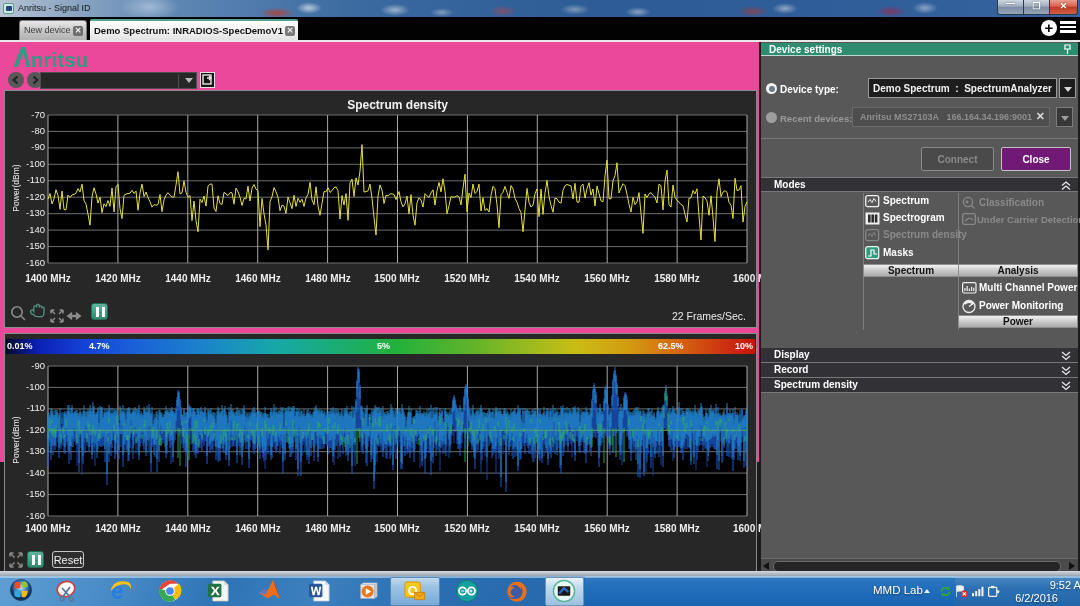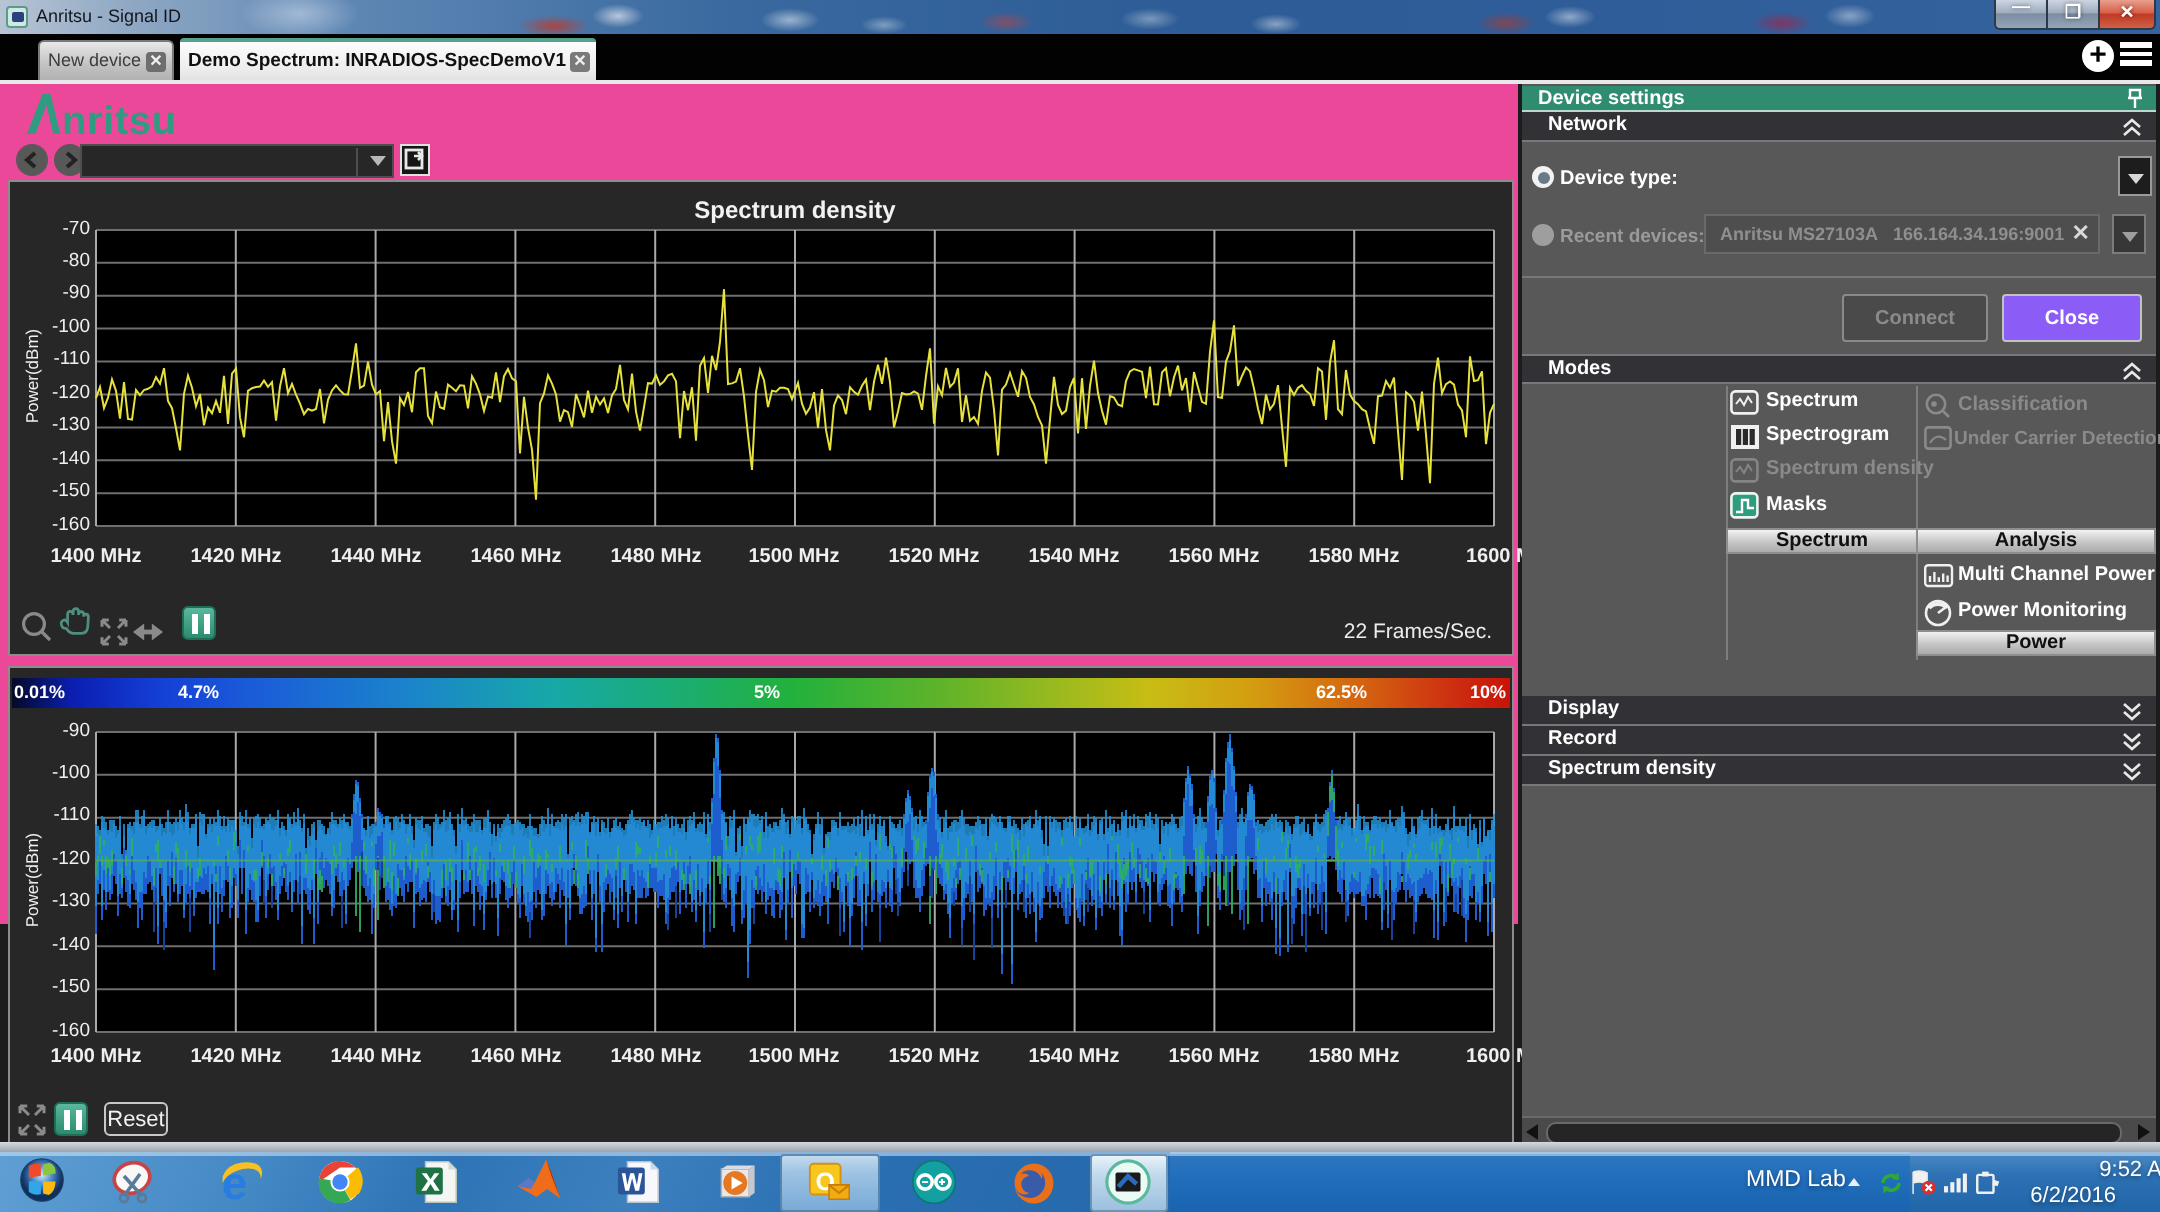--- a/index.html
+++ b/index.html
@@ -287,42 +287,37 @@
         </div>
       </div>
 
 <div id="rightpanel">
  <div id="devset">
           <span>Device settings</span>
   <svg width="9" height="11" style="position:absolute;right:6px;top:1px;">
             <path d="M2 1 h5 v4 h-5 z M1 5 h7 M4.5 5 v5" stroke="#fff" stroke-width="1.2" fill="none"></path>
           </svg>
  </div>
- <div class="sechdr" style="top:14px;">
-          <span>Network</span>
-  <svg width="10" height="10" style="position:absolute;right:7px;top:3px;">
-            <path d="M1 4.5 L5 1 L9 4.5 M1 8.5 L5 5 L9 8.5" stroke="#e8e8e8" stroke-width="1.3" fill="none"></path>
-          </svg>
- </div>
 
  <div class="radio sel" style="left:5px;top:41px;"></div>
  <div class="abs" style="left:19px;top:42px;color:#fff;font-size:10px;font-weight:bold;">Device type:</div>
+ <div class="drop" style="left:107px;top:36px;width:189px;height:20px;text-align:center;line-height:19px;">Demo Spectrum&nbsp;&nbsp;:&nbsp;&nbsp;SpectrumAnalyzer</div>
  <div class="dbtn" style="left:298px;top:36px;height:20px;"></div>
 
  <div class="radio dis" style="left:5px;top:70px;"></div>
  <div class="abs" style="left:19px;top:71px;color:#9a9a9a;font-size:9.5px;font-weight:bold;">Recent devices:</div>
  <div class="abs" style="left:91px;top:65px;width:198px;height:20px;background:#4e4e4e;border:1px solid #6a6a6a;">
    <span style="position:absolute;left:7px;top:4px;color:#8f8f8f;font-size:9px;font-weight:bold;white-space:nowrap;">Anritsu MS27103A&nbsp;&nbsp;&nbsp;166.164.34.196:9001</span>
    <span style="position:absolute;right:4px;top:2px;color:#d8d8d8;font-size:11px;font-weight:bold;">✕</span>
  </div>
  <div class="dbtn" style="left:295px;top:65px;height:20px;opacity:.55;"></div>
  <div class="abs" style="left:0;top:96px;width:317px;height:1px;background:#787878;"></div>
 
  <div class="abs" style="left:160px;top:105px;width:73px;height:24px;background:#4a4a4a;border:1px solid #8a8a8a;border-radius:2px;color:#8b8b8b;font-size:10px;font-weight:bold;text-align:center;line-height:23px;">Connect</div>
- <div class="abs" style="left:240px;top:105px;width:70px;height:24px;background:#8b5cf6;border:1px solid #c2c2c2;border-radius:2px;color:#fff;font-size:10px;font-weight:bold;text-align:center;line-height:23px;">Close</div>
+ <div class="abs" style="left:240px;top:105px;width:70px;height:24px;background:#701a75;border:1px solid #c2c2c2;border-radius:2px;color:#fff;font-size:10px;font-weight:bold;text-align:center;line-height:23px;">Close</div>
 
  <div class="sechdr" style="top:135px;border-top:1px solid #77777c;">
           <span>Modes</span>
   <svg width="10" height="10" style="position:absolute;right:7px;top:3px;">
             <path d="M1 4.5 L5 1 L9 4.5 M1 8.5 L5 5 L9 8.5" stroke="#e8e8e8" stroke-width="1.3" fill="none"></path>
           </svg>
  </div>
  <div class="abs" style="left:102px;top:151px;width:1px;height:137px;background:#7e7e7e;"></div>
  <div class="abs" style="left:197px;top:151px;width:1px;height:137px;background:#7e7e7e;"></div>
 

